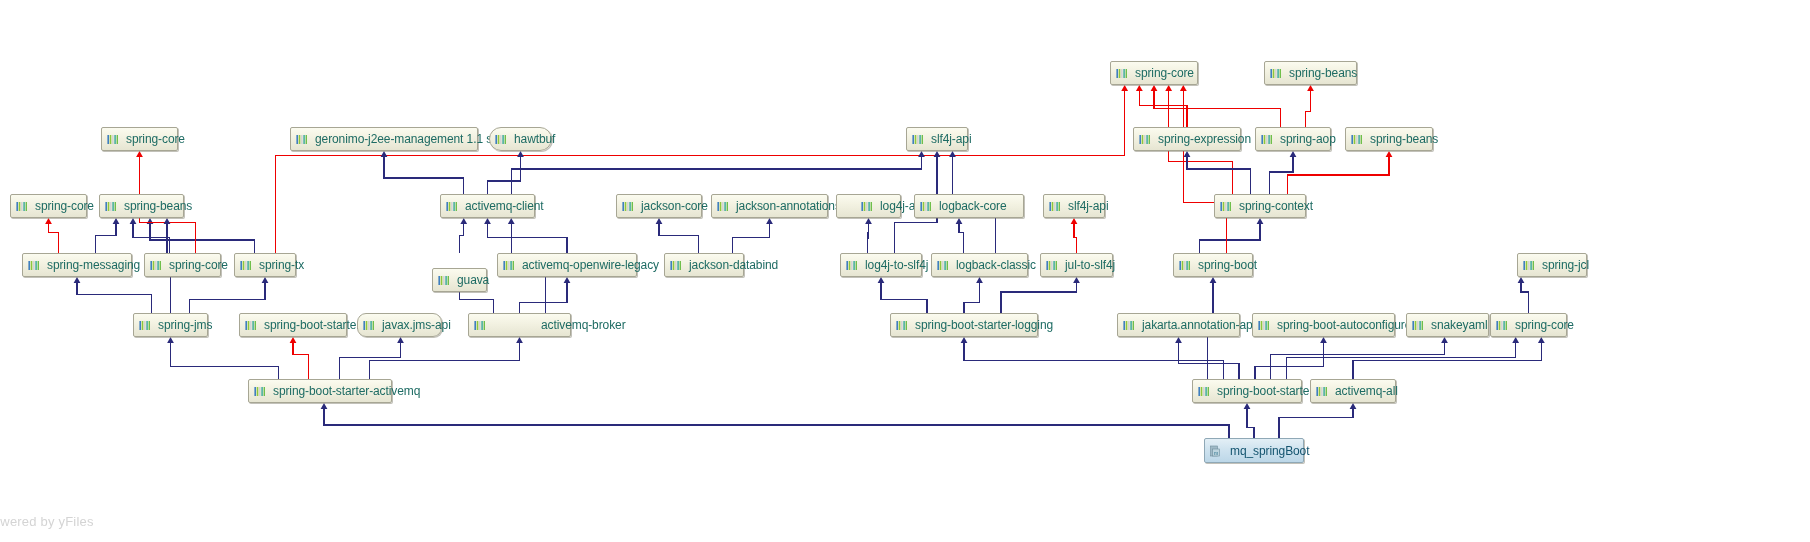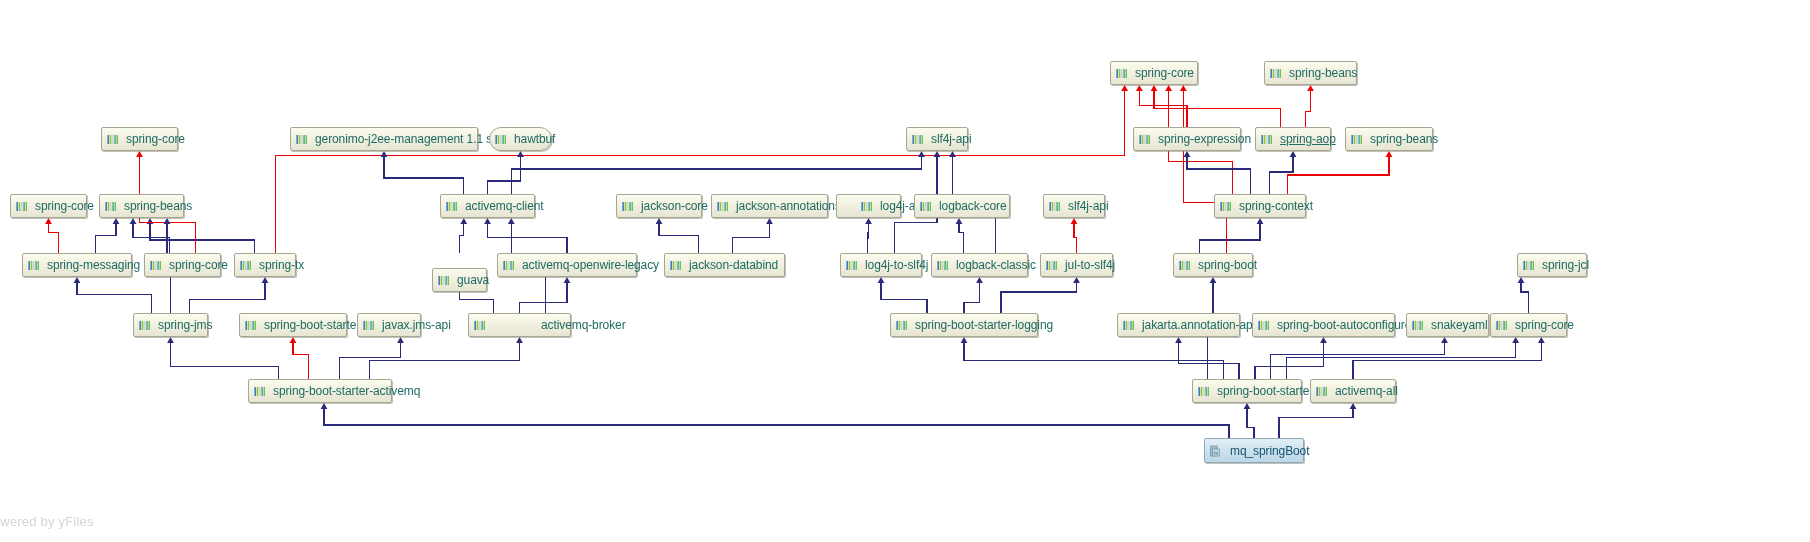--- a/index.html
+++ b/index.html
@@ -261,21 +261,21 @@
           <svg class="glyph" width="11" height="11" viewBox="0 0 11 11">
             <rect x="0.4" y="1" width="1.6" height="9" fill="#3f7fbf"></rect>
             <rect x="2.7" y="1" width="1.6" height="9" fill="#8fc63d"></rect>
             <rect x="5.0" y="1" width="1.6" height="9" fill="#d4d4d4"></rect>
             <rect x="7.3" y="1" width="1.6" height="9" fill="#4bb0a0"></rect>
             <rect x="9.6" y="1" width="1.6" height="9" fill="#6fbf4b"></rect>
           </svg>
         </span>
         <span class="label">spring-expression</span>
       </div>
-      <div class="node" style="left: 1255px; top: 127px; width: 76px; text-decoration: underline;">
+      <div class="node" style="left: 1255px; top: 127px; width: 76px;">
         <span style="display: flex; flex: 0 0 auto; margin-right: 4px;">
           <svg class="glyph" width="11" height="11" viewBox="0 0 11 11">
             <rect x="0.4" y="1" width="1.6" height="9" fill="#3f7fbf"></rect>
             <rect x="2.7" y="1" width="1.6" height="9" fill="#8fc63d"></rect>
             <rect x="5.0" y="1" width="1.6" height="9" fill="#d4d4d4"></rect>
             <rect x="7.3" y="1" width="1.6" height="9" fill="#4bb0a0"></rect>
             <rect x="9.6" y="1" width="1.6" height="9" fill="#6fbf4b"></rect>
           </svg>
         </span>
         <span class="label">spring-aop</span>
@@ -357,21 +357,21 @@
           <svg class="glyph" width="11" height="11" viewBox="0 0 11 11">
             <rect x="0.4" y="1" width="1.6" height="9" fill="#3f7fbf"></rect>
             <rect x="2.7" y="1" width="1.6" height="9" fill="#8fc63d"></rect>
             <rect x="5.0" y="1" width="1.6" height="9" fill="#d4d4d4"></rect>
             <rect x="7.3" y="1" width="1.6" height="9" fill="#4bb0a0"></rect>
             <rect x="9.6" y="1" width="1.6" height="9" fill="#6fbf4b"></rect>
           </svg>
         </span>
         <span class="label">log4j-api</span>
       </div>
-      <div class="node" style="left: 914px; top: 194px; width: 96px;">
+      <div class="node" style="left: 914px; top: 194px; width: 110px;">
         <span style="display: flex; flex: 0 0 auto; margin-right: 4px;">
           <svg class="glyph" width="11" height="11" viewBox="0 0 11 11">
             <rect x="0.4" y="1" width="1.6" height="9" fill="#3f7fbf"></rect>
             <rect x="2.7" y="1" width="1.6" height="9" fill="#8fc63d"></rect>
             <rect x="5.0" y="1" width="1.6" height="9" fill="#d4d4d4"></rect>
             <rect x="7.3" y="1" width="1.6" height="9" fill="#4bb0a0"></rect>
             <rect x="9.6" y="1" width="1.6" height="9" fill="#6fbf4b"></rect>
           </svg>
         </span>
         <span class="label">logback-core</span>
@@ -453,21 +453,21 @@
           <svg class="glyph" width="11" height="11" viewBox="0 0 11 11">
             <rect x="0.4" y="1" width="1.6" height="9" fill="#3f7fbf"></rect>
             <rect x="2.7" y="1" width="1.6" height="9" fill="#8fc63d"></rect>
             <rect x="5.0" y="1" width="1.6" height="9" fill="#d4d4d4"></rect>
             <rect x="7.3" y="1" width="1.6" height="9" fill="#4bb0a0"></rect>
             <rect x="9.6" y="1" width="1.6" height="9" fill="#6fbf4b"></rect>
           </svg>
         </span>
         <span class="label">activemq-openwire-legacy</span>
       </div>
-      <div class="node" style="left: 664px; top: 253px; width: 121px;">
+      <div class="node" style="left: 664px; top: 253px; width: 80px;">
         <span style="display: flex; flex: 0 0 auto; margin-right: 4px;">
           <svg class="glyph" width="11" height="11" viewBox="0 0 11 11">
             <rect x="0.4" y="1" width="1.6" height="9" fill="#3f7fbf"></rect>
             <rect x="2.7" y="1" width="1.6" height="9" fill="#8fc63d"></rect>
             <rect x="5.0" y="1" width="1.6" height="9" fill="#d4d4d4"></rect>
             <rect x="7.3" y="1" width="1.6" height="9" fill="#4bb0a0"></rect>
             <rect x="9.6" y="1" width="1.6" height="9" fill="#6fbf4b"></rect>
           </svg>
         </span>
         <span class="label">jackson-databind</span>
@@ -549,21 +549,21 @@
           <svg class="glyph" width="11" height="11" viewBox="0 0 11 11">
             <rect x="0.4" y="1" width="1.6" height="9" fill="#3f7fbf"></rect>
             <rect x="2.7" y="1" width="1.6" height="9" fill="#8fc63d"></rect>
             <rect x="5.0" y="1" width="1.6" height="9" fill="#d4d4d4"></rect>
             <rect x="7.3" y="1" width="1.6" height="9" fill="#4bb0a0"></rect>
             <rect x="9.6" y="1" width="1.6" height="9" fill="#6fbf4b"></rect>
           </svg>
         </span>
         <span class="label">spring-boot-starter</span>
       </div>
-      <div class="node" style="left: 357px; top: 313px; width: 64px;">
+      <div class="node" style="left: 357px; top: 313px; width: 85px; border-radius: 9px;">
         <span style="display: flex; flex: 0 0 auto; margin-right: 4px;">
           <svg class="glyph" width="11" height="11" viewBox="0 0 11 11">
             <rect x="0.4" y="1" width="1.6" height="9" fill="#3f7fbf"></rect>
             <rect x="2.7" y="1" width="1.6" height="9" fill="#8fc63d"></rect>
             <rect x="5.0" y="1" width="1.6" height="9" fill="#d4d4d4"></rect>
             <rect x="7.3" y="1" width="1.6" height="9" fill="#4bb0a0"></rect>
             <rect x="9.6" y="1" width="1.6" height="9" fill="#6fbf4b"></rect>
           </svg>
         </span>
         <span class="label">javax.jms-api</span>

